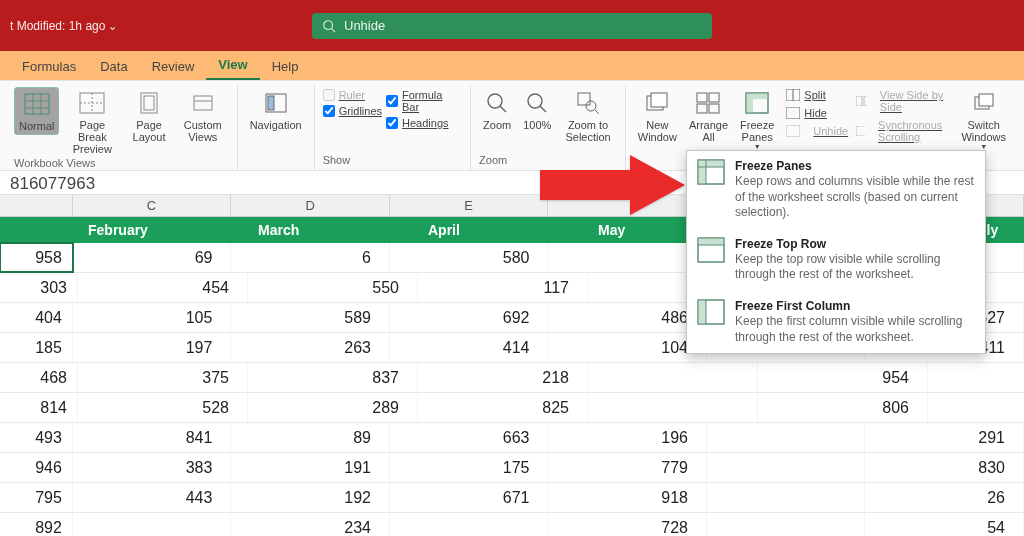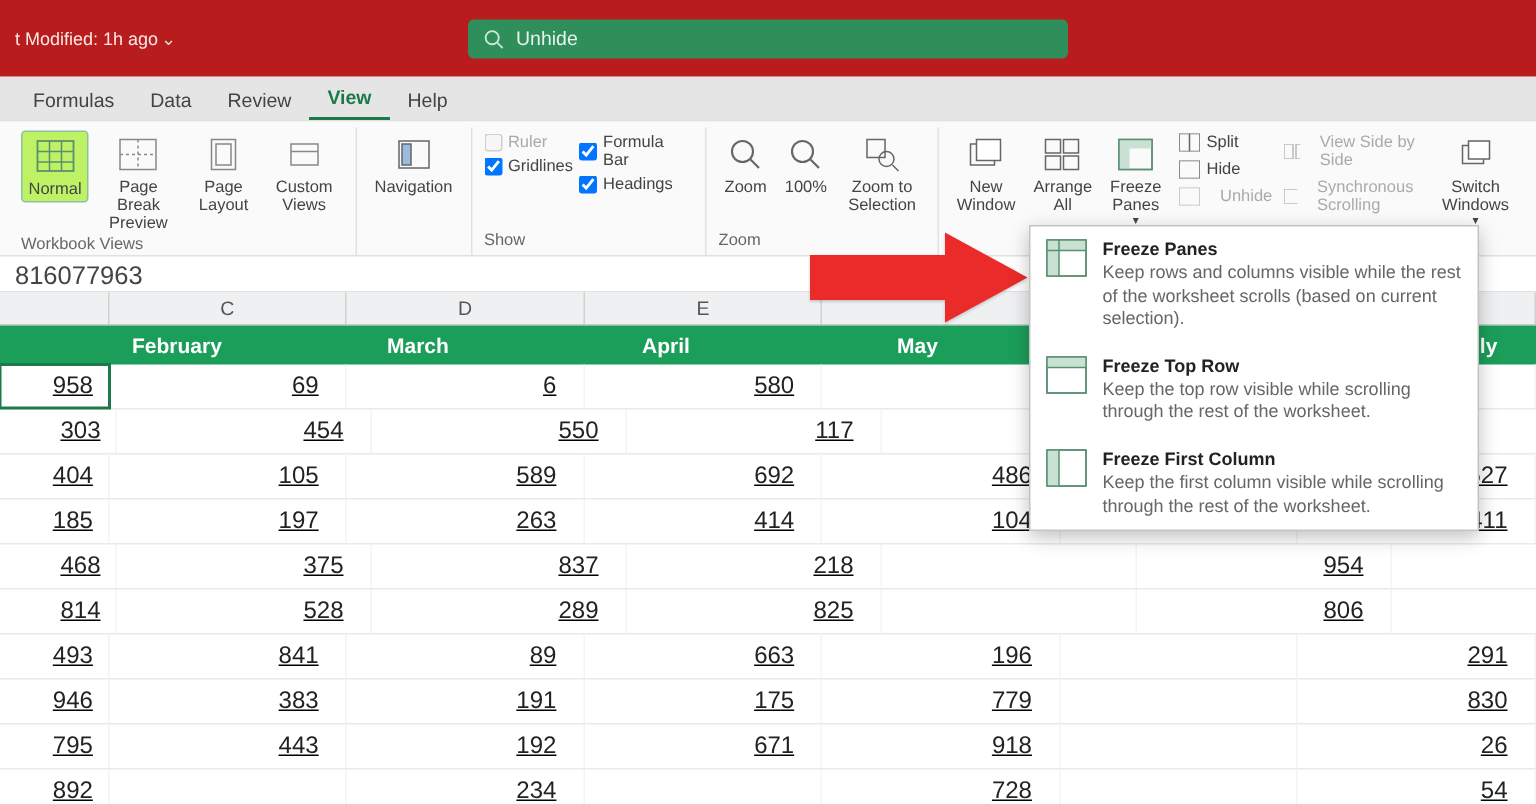--- a/index.html
+++ b/index.html
@@ -3,52 +3,52 @@
 <meta charset="utf-8">
 <style>
 * { margin: 0; padding: 0; box-sizing: border-box; font-family: "Segoe UI", Arial, sans-serif; }
 body { background: #fff; width: 1024px; height: 536px; overflow: hidden; position: relative; }
 
 .titlebar { height: 51px; background: #b91c1c; display: flex; align-items: center; color: #fff; font-size: 12px; padding: 0 10px; position: relative; }
 .titlebar .modified { opacity: .9; }
 .titlebar .search { position: absolute; left: 50%; transform: translateX(-50%); width: 400px; height: 26px; background: #2e8f5b; border-radius: 4px; display: flex; align-items: center; padding: 0 10px; color: #e8f3ec; font-size: 13px; }
 .titlebar .search svg { margin-right: 8px; }
 
-.tabs { height: 30px; background: #e5e5e5; display: flex; align-items: flex-end; padding-left: 10px; font-size: 13px; border-bottom: 1px solid #e1e1e1; }
+.tabs { height: 30px; background: #fdba74; display: flex; align-items: flex-end; padding-left: 10px; font-size: 13px; border-bottom: 1px solid #e1e1e1; }
 .tabs .tab { padding: 6px 12px; color: #444; cursor: pointer; }
 .tabs .tab.active { border-bottom: 2px solid #1b7a47; color: #1b7a47; font-weight: 600; }
 
 .ribbon { height: 90px; background: #fafafa; border-bottom: 1px solid #e1e1e1; display: flex; align-items: stretch; padding: 4px 6px 0 6px; font-size: 11px; color: #444; }
 .ribbon-group { border-right: 1px solid #e1e1e1; padding: 2px 8px; display: flex; flex-direction: column; justify-content: space-between; }
 .ribbon-group:last-child { border-right: none; }
 .ribbon-group .controls { display: flex; align-items: flex-start; gap: 4px; }
 .ribbon-group .label { text-align: left; font-size: 11px; color: #666; padding-bottom: 2px; }
 .r-btn { display: flex; flex-direction: column; align-items: center; justify-content: flex-start; padding: 2px 4px; cursor: pointer; text-align: center; line-height: 1.1; border-radius: 3px; }
 .r-btn .ico { width: 24px; height: 24px; margin-bottom: 2px; display: flex; align-items: center; justify-content: center; }
-.r-btn.active { background: #bef264; border: 1px solid #8cc0a2; }
+.r-btn.active { background: #a3a3a3; border: 1px solid #8cc0a2; }
 .r-btn.big .ico { width: 28px; height: 28px; }
-.chk-col { display: flex; flex-direction: column; gap: 4px; padding-top: 2px; }
+.chk-col { display: flex; flex-direction: column; gap: 4px; padding-top: 2px; text-decoration: underline; }
 .chk { display: flex; align-items: center; gap: 4px; font-size: 11px; color: #444; }
 .chk input { width: 12px; height: 12px; }
 .chk.dis { color: #aaa; }
 .tiny-row { display: flex; align-items: center; gap: 4px; font-size: 11px; color: #444; margin-bottom: 2px; }
 .tiny-row.dis { color: #aaa; gap: 13px; }
 
 .formula-bar { height: 24px; border-bottom: 1px solid #e1e1e1; font-size: 17px; color: #444; padding: 3px 10px; }
 
 .col-headers { height: 22px; display: flex; background: #eef0f1; border-bottom: 1px solid #ccc; }
 .col-headers .ch { width: 170px; text-align: center; font-size: 13px; color: #555; border-right: 1px solid #d0d0d0; line-height: 22px; }
 .col-headers .ch:first-child { width: 78px; }
 
 .month-row { height: 26px; display: flex; background: #1b9e5a; color: #fff; font-weight: 600; font-size: 14px; }
 .month-row .mc { width: 170px; padding-left: 10px; line-height: 26px; }
 .month-row .mc:first-child { width: 78px; }
 
 .data { }
-.data .dr { height: 30px; display: flex; border-bottom: 1px solid #eaeaea; text-decoration: underline; }
+.data .dr { height: 30px; display: flex; border-bottom: 1px solid #eaeaea; }
 .data .dc { width: 170px; text-align: right; padding-right: 18px; font-size: 16px; color: #222; line-height: 30px; border-right: 1px solid #f4f4f4; }
 .data .dc:first-child { width: 78px; padding-right: 10px; }
 .data .dc.sel { outline: 2px solid #1b7a47; outline-offset: -1px; }
 
 .dropdown { position: absolute; top: 150px; left: 686px; width: 300px; background: #fff; border: 1px solid #c4c4c4; box-shadow: 0 4px 12px rgba(0,0,0,.25); font-size: 12px; z-index: 20; }
 .dropdown .dd-item { display: flex; padding: 8px 10px; gap: 10px; cursor: pointer; }
 .dropdown .dd-item .dd-ico { width: 28px; height: 28px; flex-shrink: 0; }
 .dropdown .dd-item .dd-txt .t { font-weight: 600; color: #222; }
 .dropdown .dd-item .dd-txt .d { color: #666; line-height: 1.3; margin-top: 1px; }
 

